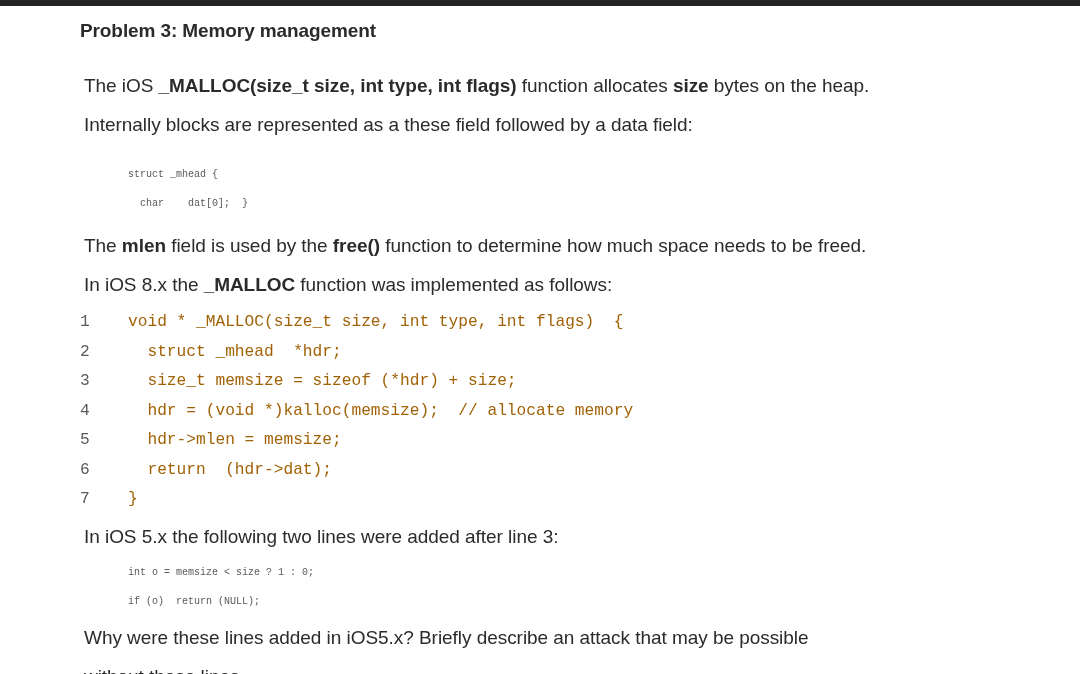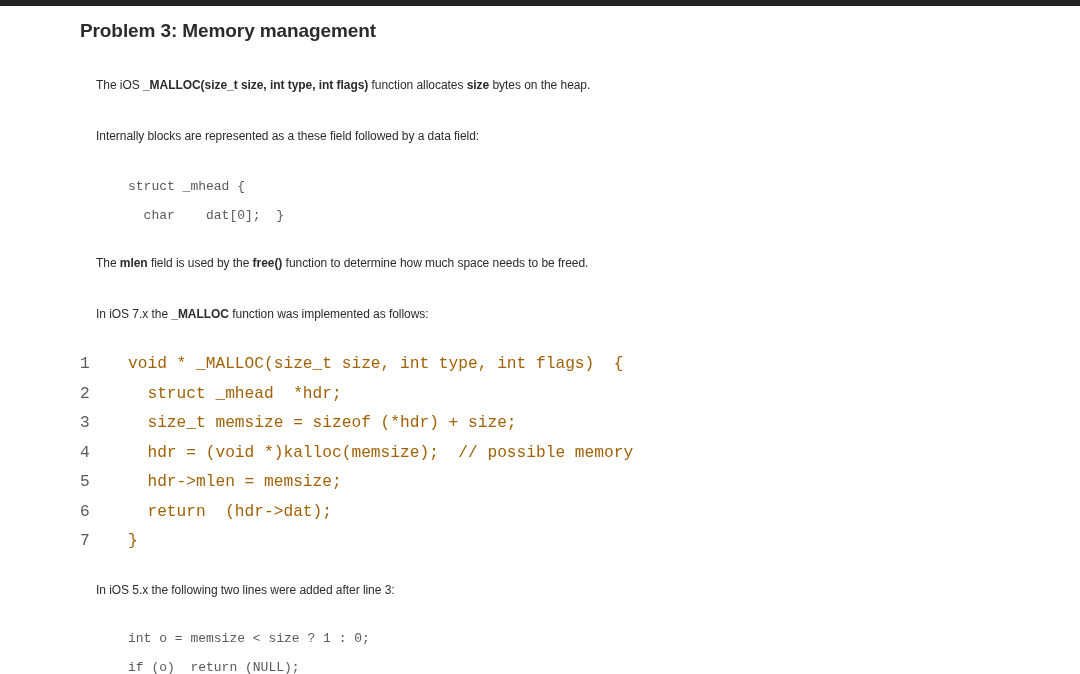--- a/index.html
+++ b/index.html
@@ -41,39 +41,39 @@
     font-size: 19px;
     font-weight: bold;
     color: #2b2b2b;
     letter-spacing: -0.1px;
     margin: 0;
     padding-top: 12px;
     line-height: 26px;
   }
 
   .prose {
-    font-size: 12px;
+    font-size: 19px;
     line-height: 35px;
     color: #2b2b2b;
     letter-spacing: -0.05px;
-    margin: 16px;
+    margin: 4px;
     white-space: nowrap;
   }
   .prose b, .prose strong {
     font-weight: bold;
   }
 
   .para-gap-lg {
     margin-top: 24px;
   }
 
   
   .code-block {
     font-family: "Liberation Mono", "DejaVu Sans Mono", monospace;
-    font-size: 13px;
+    font-size: 10px;
     line-height: 29px;
     color: #5a5a5a;
     white-space: pre;
     margin: 0;
   }
   .code-indent {
     padding-left: 48px;
   }
 
   .struct-block {
@@ -125,38 +125,38 @@
 
   <p class="prose">Internally blocks are represented as a these field followed by a data field:</p>
 
   <div class="struct-block">
     <div class="code-block code-indent">struct _mhead {</div>
     <div class="code-block code-indent">  char    dat[0];  }</div>
   </div>
 
   <p class="prose"><span>The </span><b>mlen</b><span> field is used by the </span><b>free()</b><span> function to determine how much space needs to be freed.</span></p>
 
-  <p class="prose"><span>In iOS 7.x the </span><b>_MALLOC</b><span> function was implemented as follows:</span></p>
+  <p class="prose"><span>In iOS 8.x the </span><b>_MALLOC</b><span> function was implemented as follows:</span></p>
 
   <div class="listing">
     <div class="listing-row">
       <span class="listing-num">1</span>
       <span class="listing-code">void * _MALLOC(size_t size, int type, int flags)  {</span>
     </div>
     <div class="listing-row">
       <span class="listing-num">2</span>
       <span class="listing-code">  struct _mhead  *hdr;</span>
     </div>
     <div class="listing-row">
       <span class="listing-num">3</span>
       <span class="listing-code">  size_t memsize = sizeof (*hdr) + size;</span>
     </div>
     <div class="listing-row">
       <span class="listing-num">4</span>
-      <span class="listing-code">  hdr = (void *)kalloc(memsize);  // possible memory</span>
+      <span class="listing-code">  hdr = (void *)kalloc(memsize);  // allocate memory</span>
     </div>
     <div class="listing-row">
       <span class="listing-num">5</span>
       <span class="listing-code">  hdr-&gt;mlen = memsize;</span>
     </div>
     <div class="listing-row">
       <span class="listing-num">6</span>
       <span class="listing-code">  return  (hdr-&gt;dat);</span>
     </div>
     <div class="listing-row">
@@ -165,15 +165,16 @@
     </div>
   </div>
 
   <p class="prose">In iOS 5.x the following two lines were added after line 3:</p>
 
   <div class="added-lines">
     <div class="code-block code-indent">int o = memsize &lt; size ? 1 : 0;</div>
     <div class="code-block code-indent">if (o)  return (NULL);</div>
   </div>
 
+  <p class="prose tail-para">Why were these lines added in iOS5.x? Briefly describe an attack that may be possible</p>
   <p class="prose">without these lines.</p>
 
 </div>
 
 </body></html>

